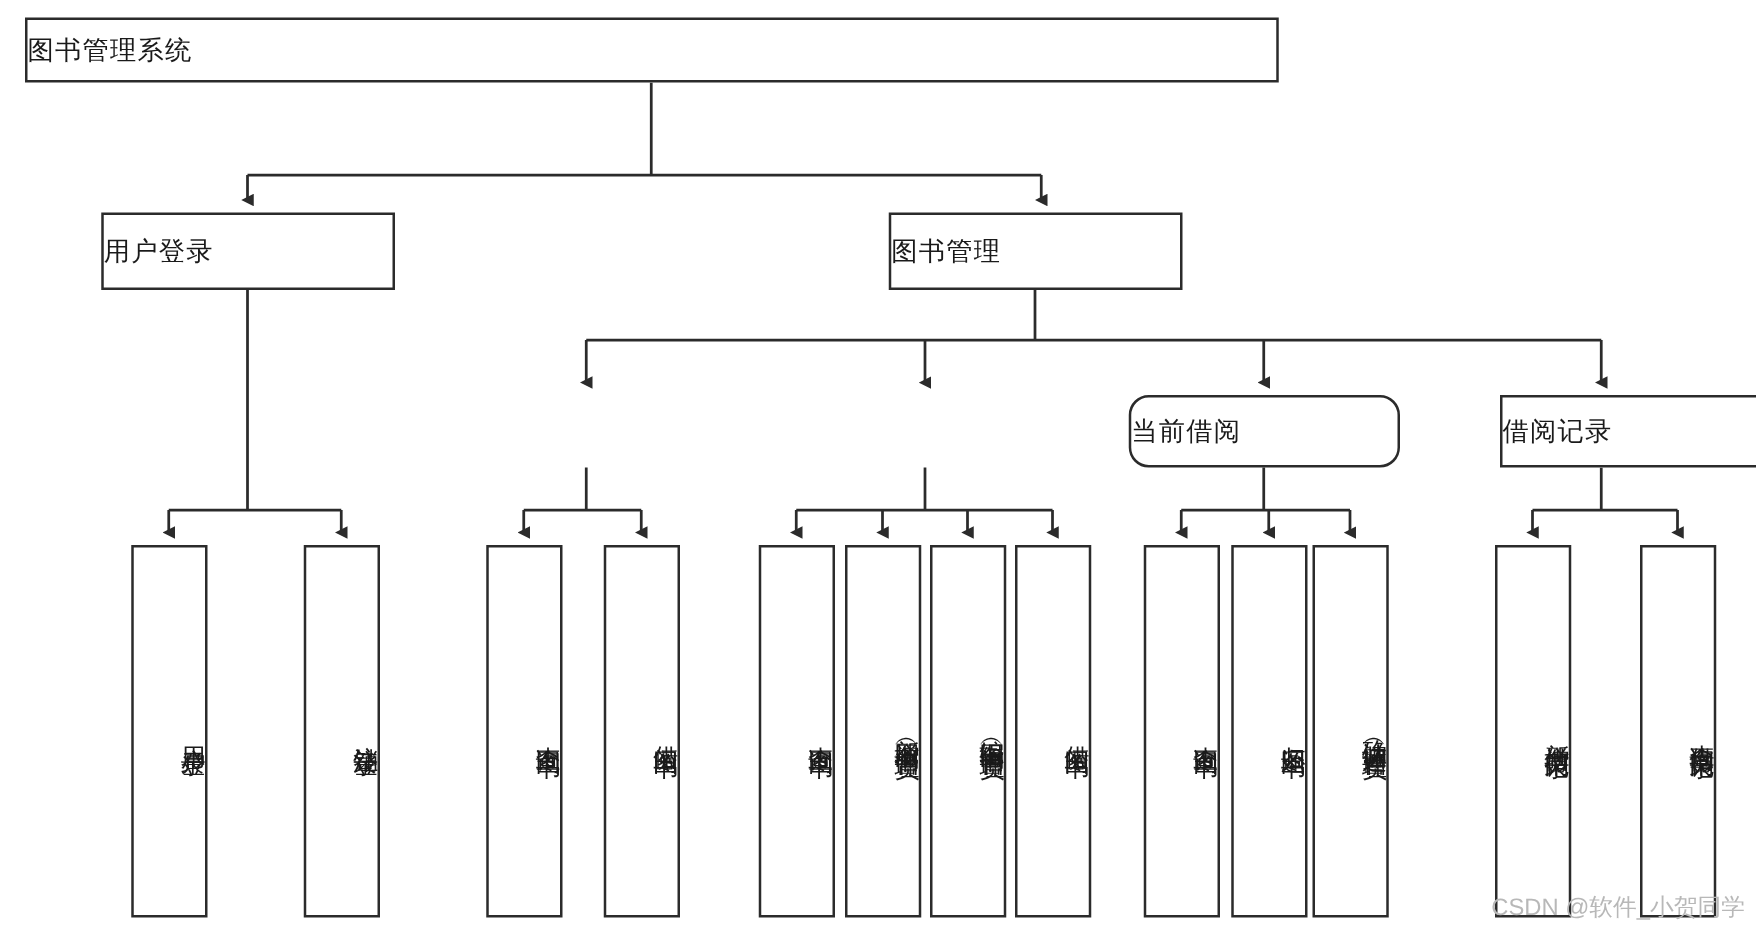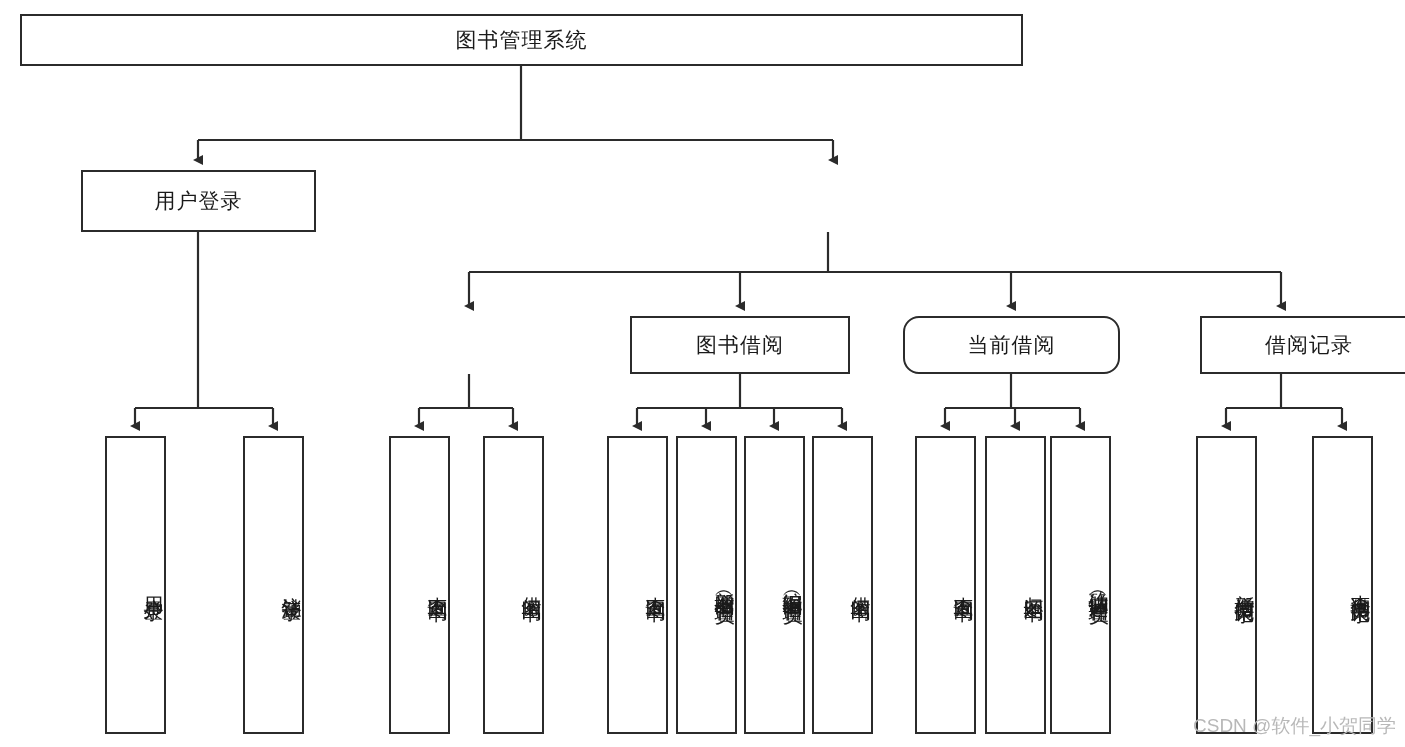--- a/index.html
+++ b/index.html
@@ -17,21 +17,20 @@
     background: #ffffff;
     overflow: hidden;
   }
   .node {
     position: absolute;
     box-sizing: border-box;
     border: 2px solid #2b2b2b;
     background: #ffffff;
     display: flex;
     align-items: center;
-    justify-content: center;
     color: #1a1a1a;
   }
   .node.h {
     font-size: 21px;
     letter-spacing: 1px;
   }
   .node.v {
     writing-mode: vertical-rl;
     text-orientation: upright;
     font-size: 20px;
@@ -118,24 +117,24 @@
     </g>
   </svg>
 
   <div class="node h" style="left:20px; top:14px; width:1003px; height:52px;">
     <span>图书管理系统</span>
   </div>
 
   <div class="node h" style="left:81px; top:170px; width:235px; height:62px;">
     <span>用户登录</span>
   </div>
+  <div class="node h" style="left:711px; top:170px; width:235px; height:62px;">
+    <span>图书管理</span>
+  </div>
 
-  <div class="node h" style="left:630px; top:316px; width:220px; height:58px;">
-    <span>图书借阅</span>
-  </div>
   <div class="node h" style="left:903px; top:316px; width:217px; height:58px;border-radius:16px;">
     <span>当前借阅</span>
   </div>
   <div class="node h" style="left:1200px; top:316px; width:218px; height:58px;">
     <span>借阅记录</span>
   </div>
 
   <div class="node v" style="left:105px; top:436px; width:61px; height:298px;">
     <span class="vtxt">用户登录</span>
   </div>

